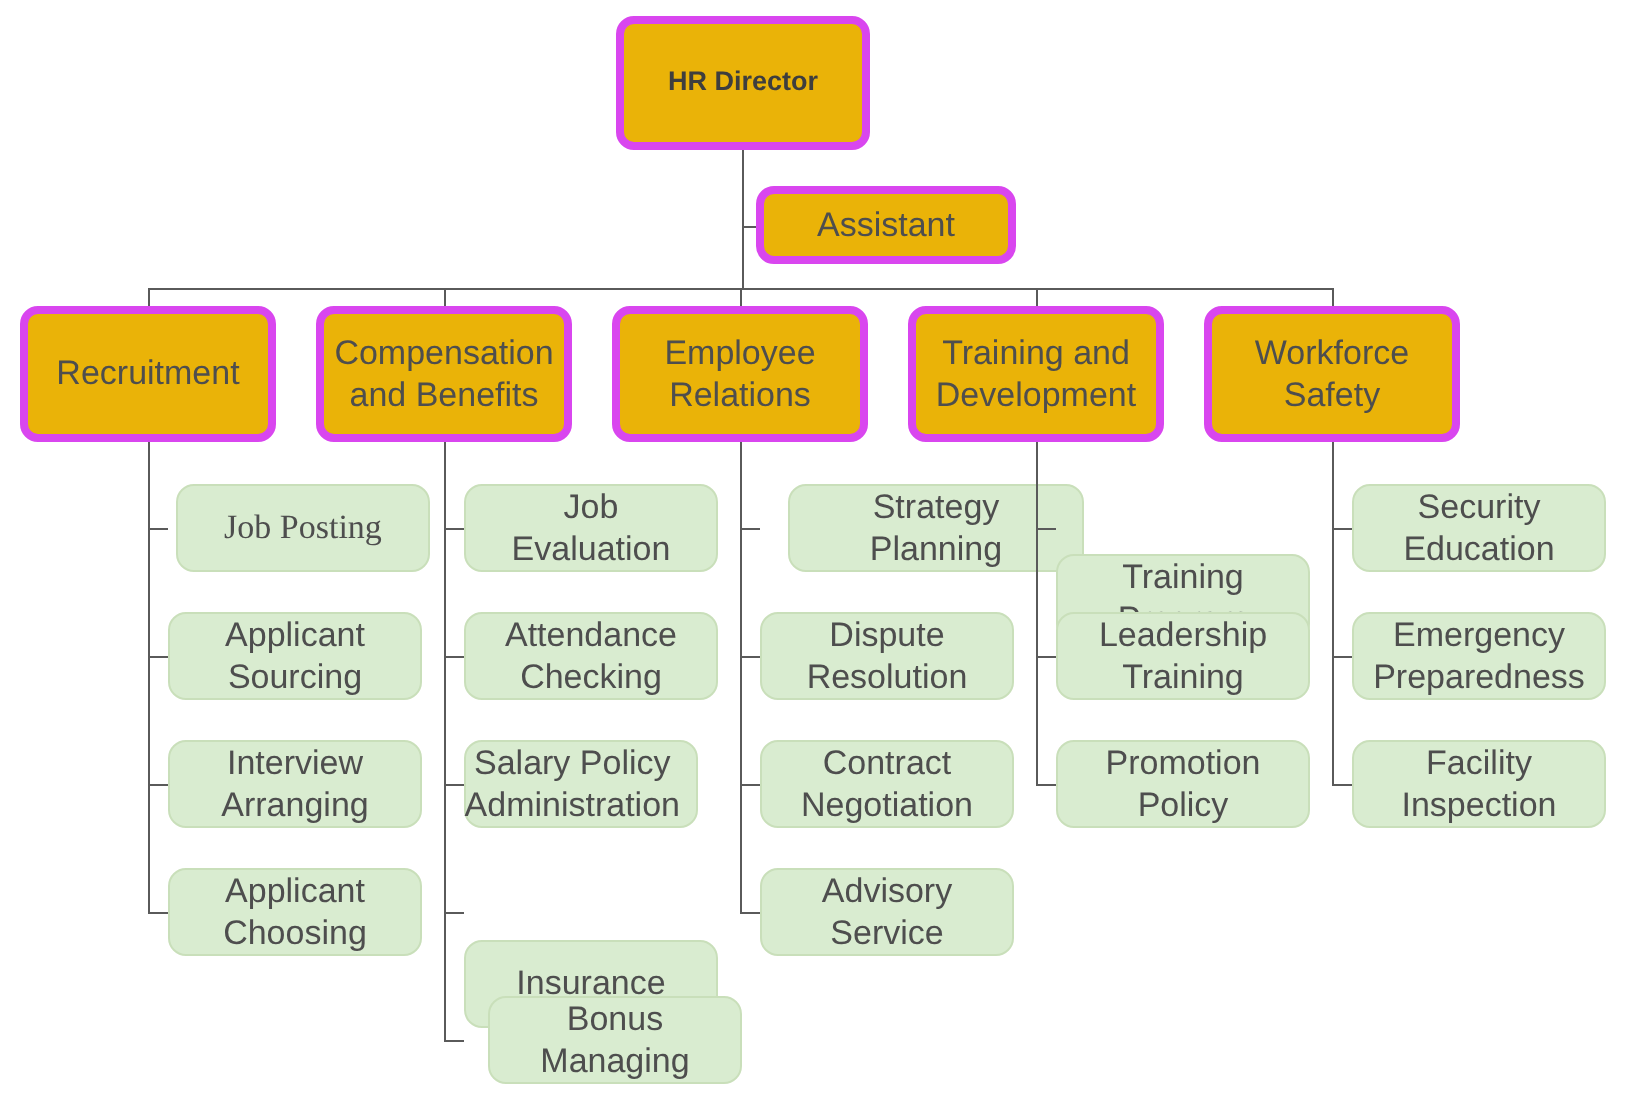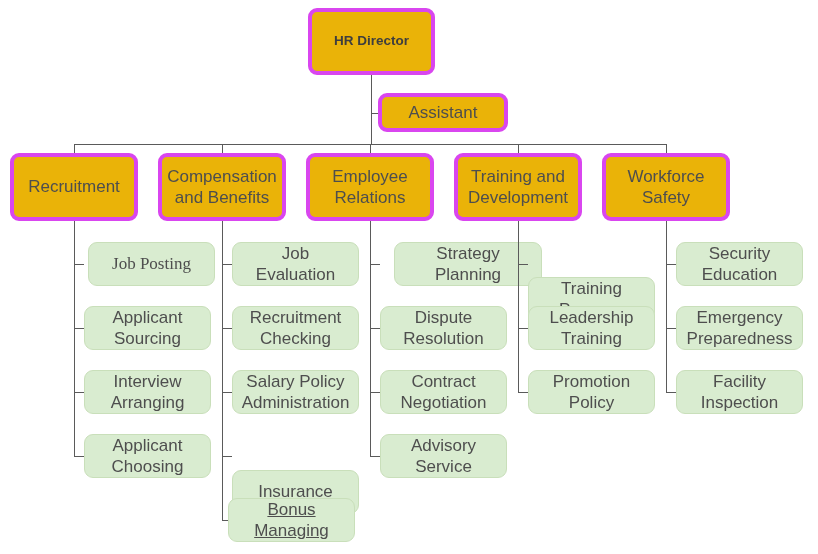--- a/index.html
+++ b/index.html
@@ -65,32 +65,32 @@
     <div class="node level-blue" style="left: 158px; top: 153px; width: 128px; height: 68px;">
       <span>Compensation and Benefits</span>
     </div>
     <div class="line v" style="left: 222px; top: 221px; height: 299px;"></div>
     <div class="line h" style="left: 222px; top: 264px; width: 10px;"></div>
     <div class="node level-green" style="left: 232px; top: 242px; width: 127px; height: 44px;">
       <span>Job Evaluation</span>
     </div>
     <div class="line h" style="left: 222px; top: 328px; width: 10px;"></div>
     <div class="node level-green" style="left: 232px; top: 306px; width: 127px; height: 44px;">
-      <span>Recruitment Checking</span>
+      <span>Attendance Checking</span>
     </div>
     <div class="line h" style="left: 222px; top: 392px; width: 10px;"></div>
-    <div class="node level-green" style="left: 232px; top: 370px; width: 127px; height: 44px;">
+    <div class="node level-green" style="left: 232px; top: 370px; width: 117px; height: 44px; justify-content: flex-end;">
       <span>Salary Policy Administration</span>
     </div>
     <div class="line h" style="left: 222px; top: 456px; width: 10px;"></div>
     <div class="node level-green" style="left: 232px; top: 434px; width: 127px; height: 44px; margin-top: 36px;">
       <span>Insurance</span>
     </div>
     <div class="line h" style="left: 222px; top: 520px; width: 10px;"></div>
-    <div class="node level-green" style="left: 228px; top: 498px; width: 127px; height: 44px; text-decoration: underline;">
+    <div class="node level-green" style="left: 244px; top: 498px; width: 127px; height: 44px;">
       <span>Bonus Managing</span>
     </div>
     <div class="line v" style="left: 370px; top: 144px; height: 9px;"></div>
     <div class="node level-blue" style="left: 306px; top: 153px; width: 128px; height: 68px;">
       <span>Employee Relations</span>
     </div>
     <div class="line v" style="left: 370px; top: 221px; height: 235px;"></div>
     <div class="line h" style="left: 370px; top: 264px; width: 10px;"></div>
     <div class="node level-green" style="left: 380px; top: 242px; width: 148px; height: 44px; margin-left: 14px;">
       <span>Strategy Planning</span>

